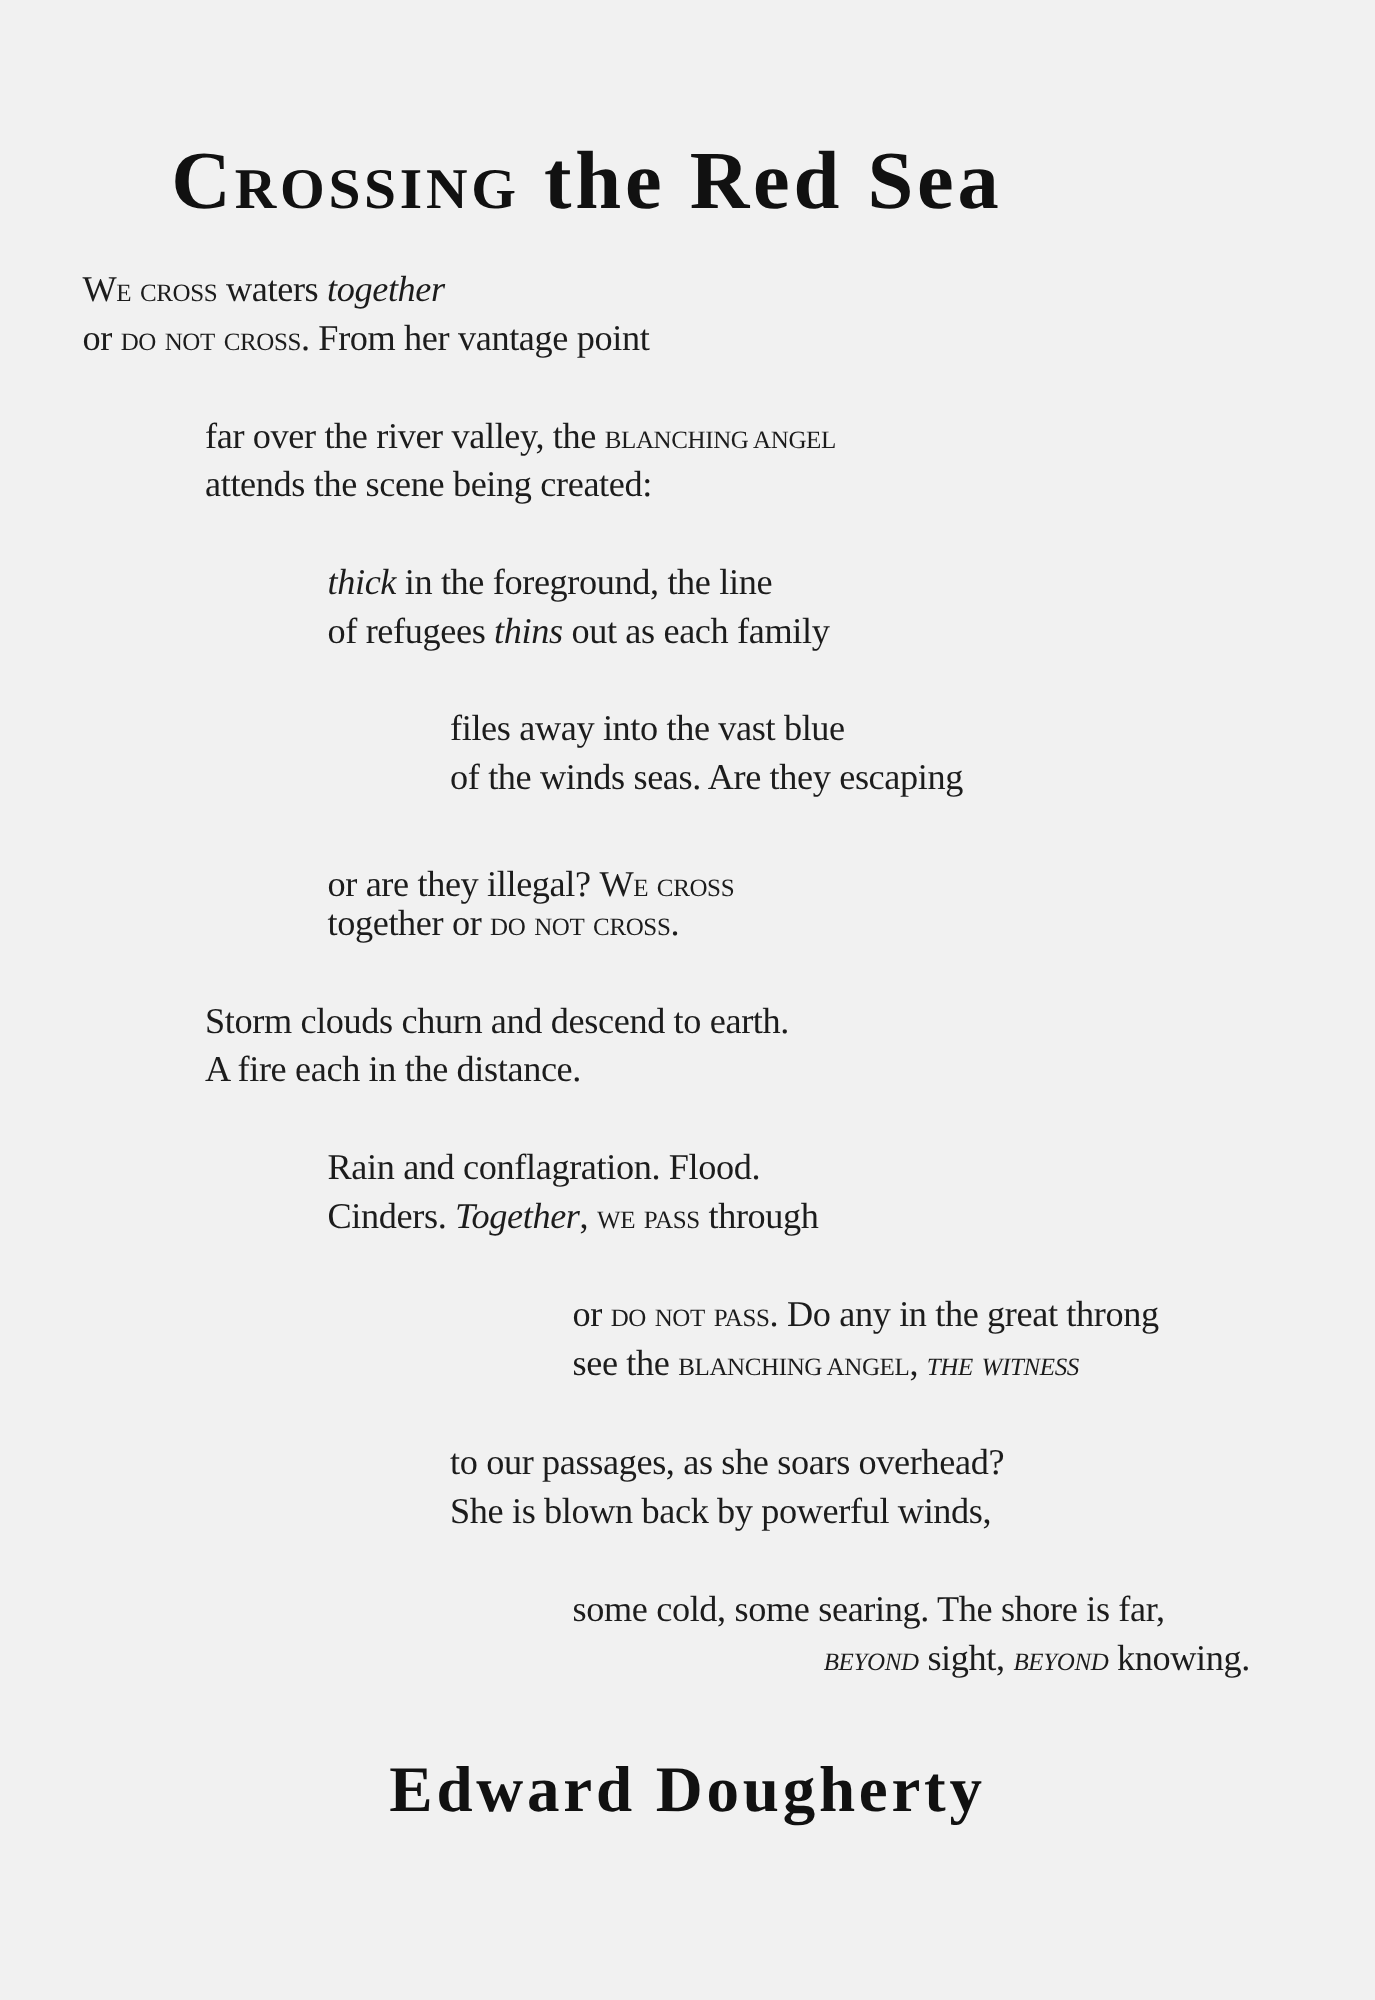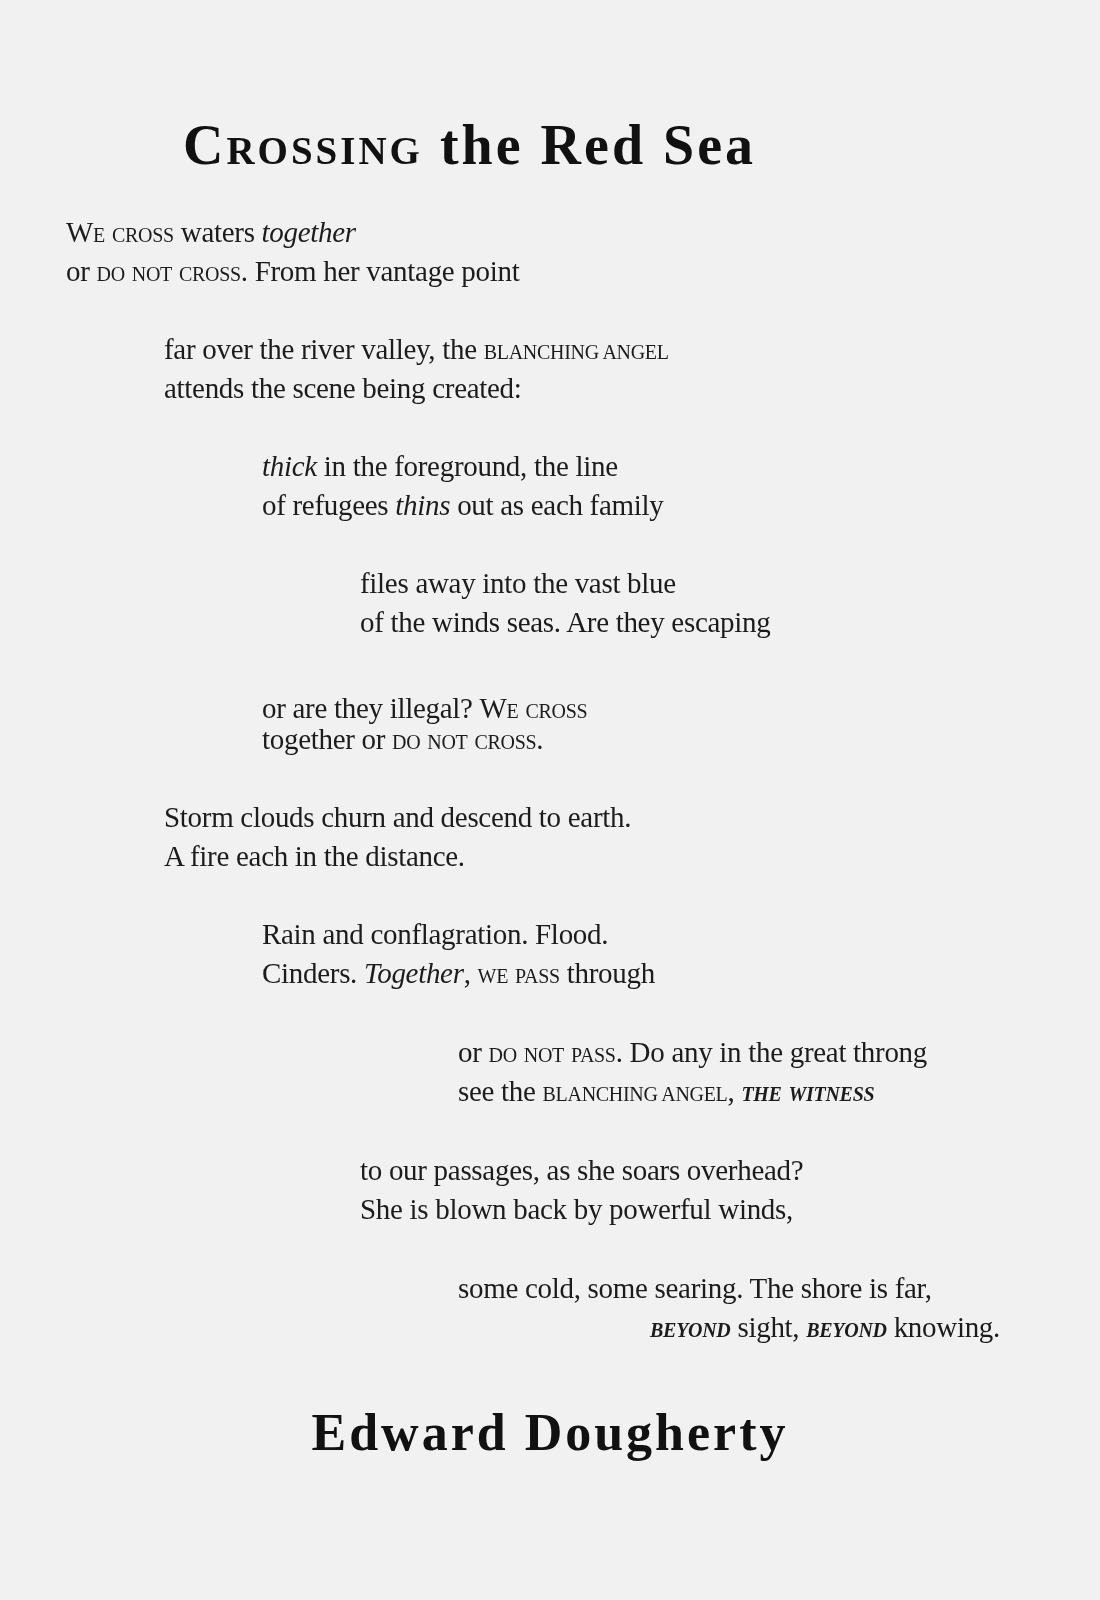--- a/index.html
+++ b/index.html
@@ -2,34 +2,34 @@
 <html><head>
 <meta charset="utf-8">
 <style>
   html, body { margin:0; padding:0; }
   body {
     width:1100px; height:1600px; background:#f1f1f1; color:#1a1a1a;
     font-family:"Liberation Serif","DejaVu Serif",serif; position:relative; overflow:hidden;
   }
   .title {
     position:absolute; left:0; width:939px; top:100px; text-align:center;
-    font-size:56px; font-weight:bold; letter-spacing:3px; line-height:90px; color:#111;
+    font-size:66px; font-weight:bold; letter-spacing:3px; line-height:90px; color:#111;
   }
   .title .sc { font-variant: small-caps; }
   .author {
     position:absolute; left:0; width:1100px; top:1398px; text-align:center;
     font-size:52px; font-weight:bold; letter-spacing:3px; line-height:70px; color:#111;
   }
   .line {
     position:absolute; font-size:29px; line-height:40px; white-space:nowrap; color:#1c1c1c;
     letter-spacing:-0.3px;
   }
   .sc { font-variant: small-caps; }
   .it { font-style: italic; }
-  .itsc { font-style: italic; font-variant: small-caps; font-weight: bold; }
+  .itsc { font-style: italic; font-variant: small-caps; }
   .caps { font-size:20px; }
 </style>
 </head>
 <body>
 
 <div class="title">
   <span class="sc">Crossing</span>
   <span>the Red Sea</span>
 </div>
 

